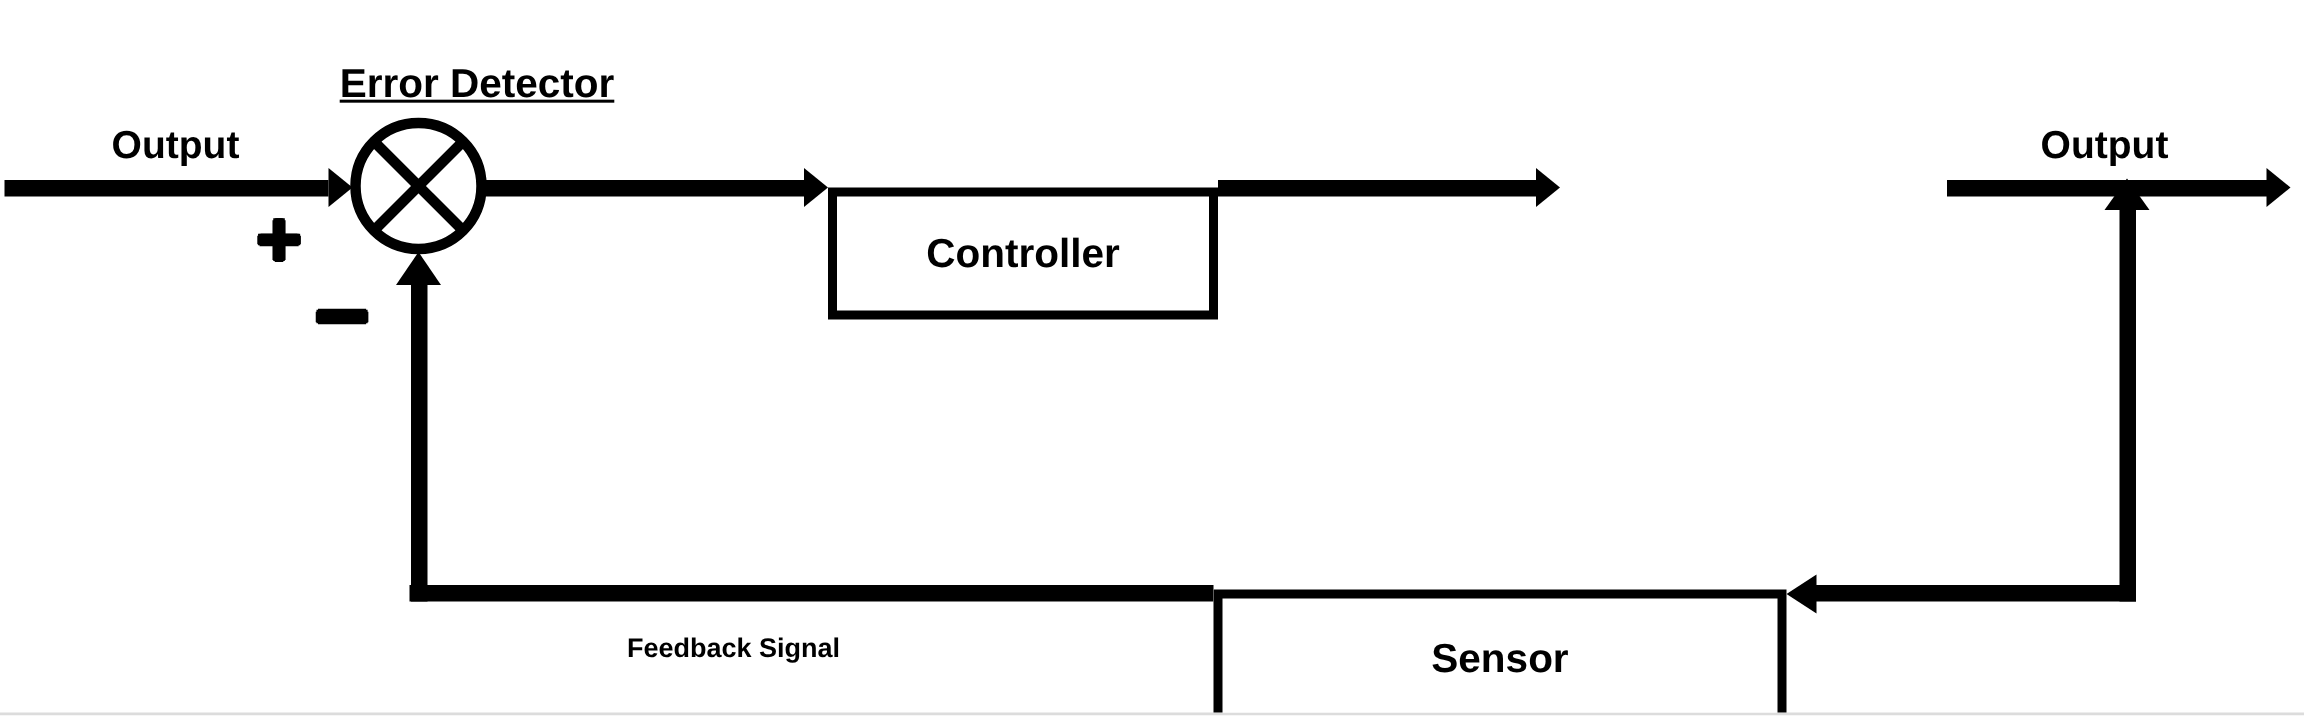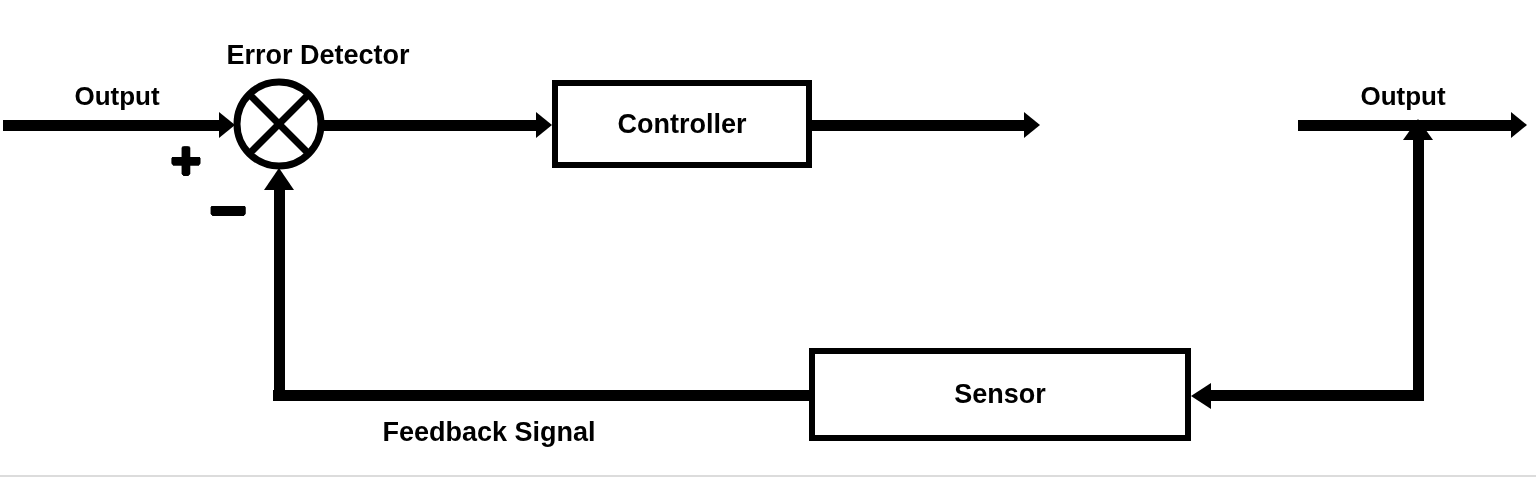--- a/index.html
+++ b/index.html
@@ -29,20 +29,21 @@
   .arr-up{border-left:15px solid transparent;border-right:15px solid transparent;border-bottom:22px solid var(--stroke);}
   .arr-up-sm{border-left:15px solid transparent;border-right:15px solid transparent;border-bottom:21px solid var(--stroke);}
   
   .block{
     position:absolute;
     border:6px solid var(--stroke);
     background:var(--bg);
     display:flex;align-items:center;justify-content:center;
     font-size:27px;font-weight:700;
     box-sizing:border-box;
+    margin-top:45px;
   }
   
   .lbl{
     position:absolute;
     transform:translate(-50%,-50%);
     font-weight:700;
     font-size:26px;
     white-space:nowrap;
     text-align:center;
     line-height:1.3;
@@ -98,25 +99,25 @@
     <span>Controller</span>
   </div>
 
 
   <div class="block" style="left:809px;top:348px;width:382px;height:93px;">
     <span>Sensor</span>
   </div>
 
   <div class="lbl" style="left:117px;top:97px;">Output</div>
 
-  <div class="lbl" style="left:318px;top:56px;font-size:27px;">Error Detector</div>
+  <div class="lbl" style="left:318px;top:56px;font-size:27px;text-decoration:underline;">Error Detector</div>
 
   <div class="sign sign-plus" style="left:186px;top:161px;">+</div>
 
   <div class="sign sign-minus" style="left:228px;top:211px;">−</div>
 
 
 
   <div class="lbl" style="left:1403px;top:97px;">Output</div>
 
-  <div class="lbl" style="left:489px;top:433px;font-size:27px;">Feedback Signal</div>
+  <div class="lbl" style="left:489px;top:433px;font-size:18px;">Feedback Signal</div>
 
 </div>
 
 </body></html>

